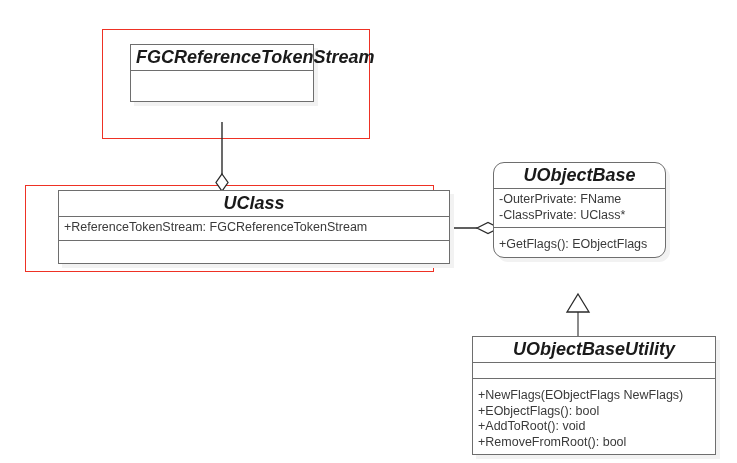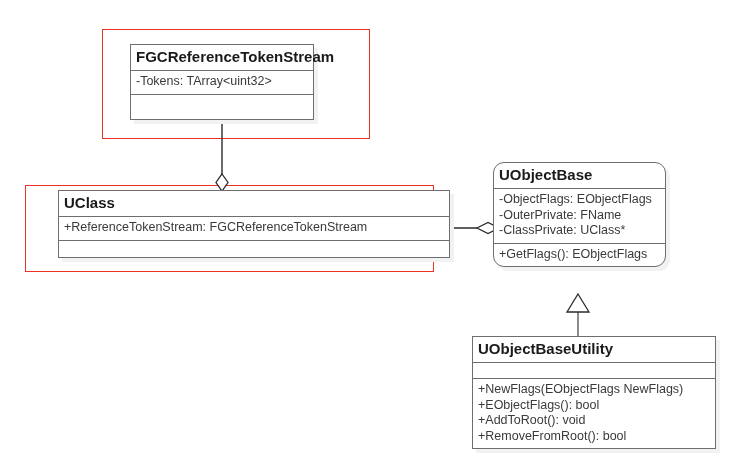--- a/index.html
+++ b/index.html
@@ -27,28 +27,31 @@
     box-shadow: 4px 4px 0 0 #f2f2f2;
     z-index: 5;
   }
   .uml-compartment {
     box-sizing: border-box;
     border-bottom: 1.5px solid #6e6e6e;
     padding: 3px 5px 4px 5px;
   }
   .uml-compartment:last-child {
     border-bottom: none;
+    margin-top: 6px;
   }
   .uml-title {
+    text-align: center;
     font-weight: bold;
-    font-size: 15px;
+    font-size: 18px;
     color: #1a1a1a;
     padding: 5px 5px 6px 5px;
     line-height: 14px;
     white-space: nowrap;
+    font-style: italic;
   }
   .uml-row {
     font-size: 12.5px;
     color: #3a3a3a;
     line-height: 15.5px;
     white-space: nowrap;
     text-align: left;
   }
   .uml-empty {
     height: 16px;
@@ -100,38 +103,34 @@
     </g>
 
     <g>
       <line x1="578" y1="336" x2="578" y2="311" stroke="#6e6e6e" stroke-width="1.6"></line>
       <polygon points="578,294 589,312 567,312" fill="#ffffff" stroke="#2b2b2b" stroke-width="1.3"></polygon>
     </g>
   </svg>
 
   <div class="uml-class" style="left:130px; top:44px; width:184px;">
     <div class="uml-compartment uml-title">FGCReferenceTokenStream</div>
-    <div class="uml-compartment">
-      <div class="uml-row">-Tokens: TArray&lt;uint32&gt;</div>
-    </div>
     <div class="uml-compartment uml-empty-tall"></div>
   </div>
 
   <div class="uml-class" style="left:58px; top:190px; width:392px;">
     <div class="uml-compartment uml-title">UClass</div>
     <div class="uml-compartment">
       <div class="uml-row">+ReferenceTokenStream: FGCReferenceTokenStream</div>
     </div>
     <div class="uml-compartment uml-empty"></div>
   </div>
 
   <div class="uml-class" style="left:493px; top:162px; width:173px;border-radius:11px;">
     <div class="uml-compartment uml-title">UObjectBase</div>
     <div class="uml-compartment">
-      <div class="uml-row">-ObjectFlags: EObjectFlags</div>
       <div class="uml-row">-OuterPrivate: FName</div>
       <div class="uml-row">-ClassPrivate: UClass*</div>
     </div>
     <div class="uml-compartment">
       <div class="uml-row">+GetFlags(): EObjectFlags</div>
     </div>
   </div>
 
   <div class="uml-class" style="left:472px; top:336px; width:244px;">
     <div class="uml-compartment uml-title">UObjectBaseUtility</div>

